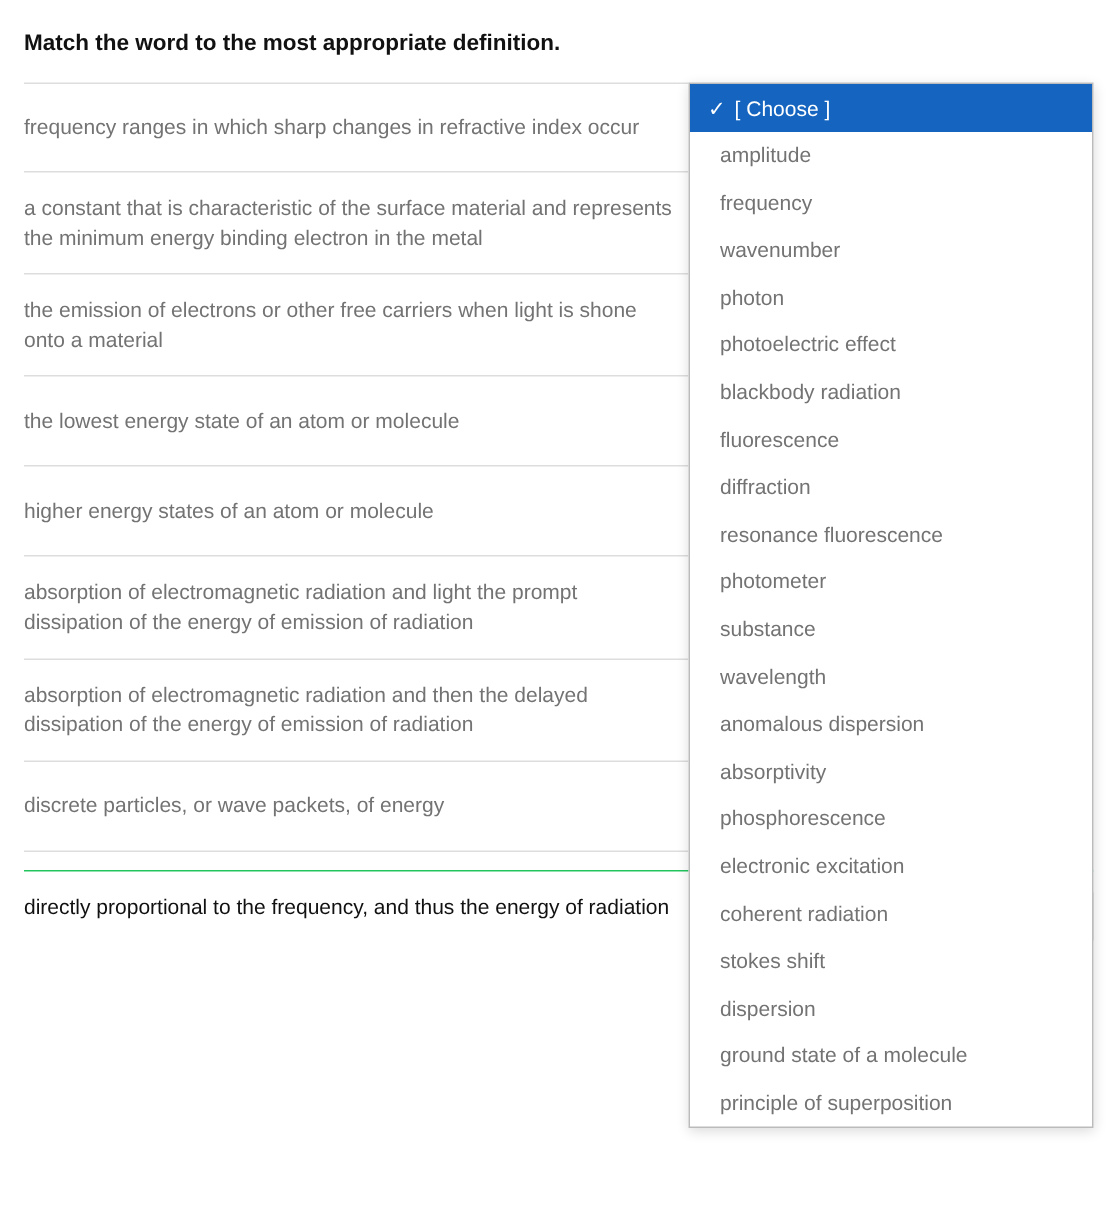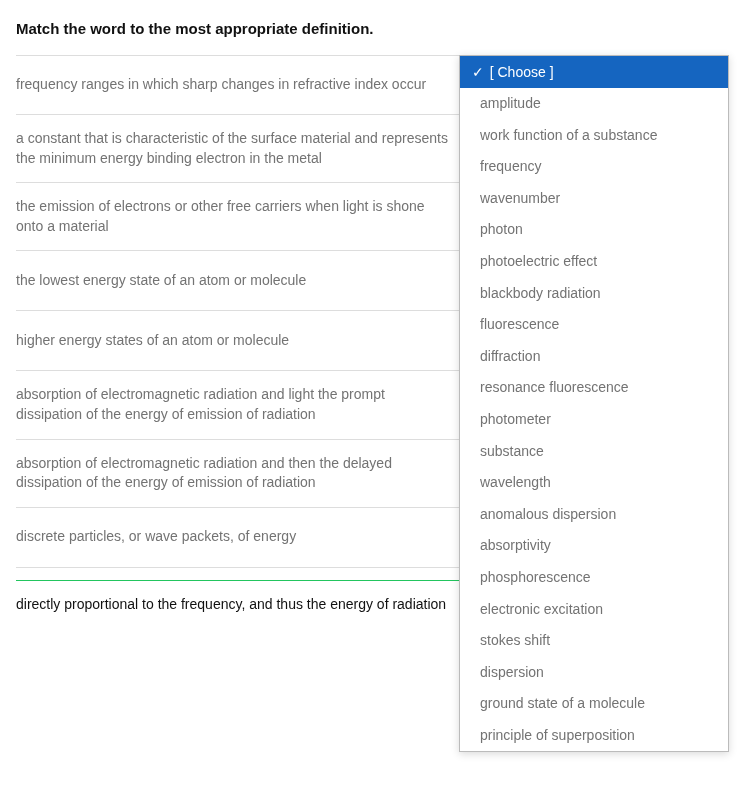--- a/index.html
+++ b/index.html
@@ -154,36 +154,36 @@
     </div>
   <div class="dropdown-col">
     <div class="dropdown-open">
       <div class="dropdown-selected-item">
         <span class="checkmark">✓</span>
         <span>[ Choose ]</span>
       </div>
       <div class="dropdown-options-list">
 
       <div class="dropdown-option">amplitude</div>
-          <div class="dropdown-option">work function of a substance</div>
           <div class="dropdown-option">frequency</div>
           <div class="dropdown-option">wavenumber</div>
           <div class="dropdown-option">photon</div>
           <div class="dropdown-option">photoelectric effect</div>
           <div class="dropdown-option">blackbody radiation</div>
           <div class="dropdown-option">fluorescence</div>
           <div class="dropdown-option">diffraction</div>
           <div class="dropdown-option">resonance fluorescence</div>
           <div class="dropdown-option">photometer</div>
           <div class="dropdown-option">substance</div>
           <div class="dropdown-option">wavelength</div>
           <div class="dropdown-option">anomalous dispersion</div>
           <div class="dropdown-option">absorptivity</div>
           <div class="dropdown-option">phosphorescence</div>
           <div class="dropdown-option">electronic excitation</div>
+          <div class="dropdown-option">coherent radiation</div>
           <div class="dropdown-option">stokes shift</div>
           <div class="dropdown-option">dispersion</div>
           <div class="dropdown-option">ground state of a molecule</div>
           <div class="dropdown-option">principle of superposition</div>
         </div>
     </div>
   </div>
 </div>
 
 <div class="bottom-row">

